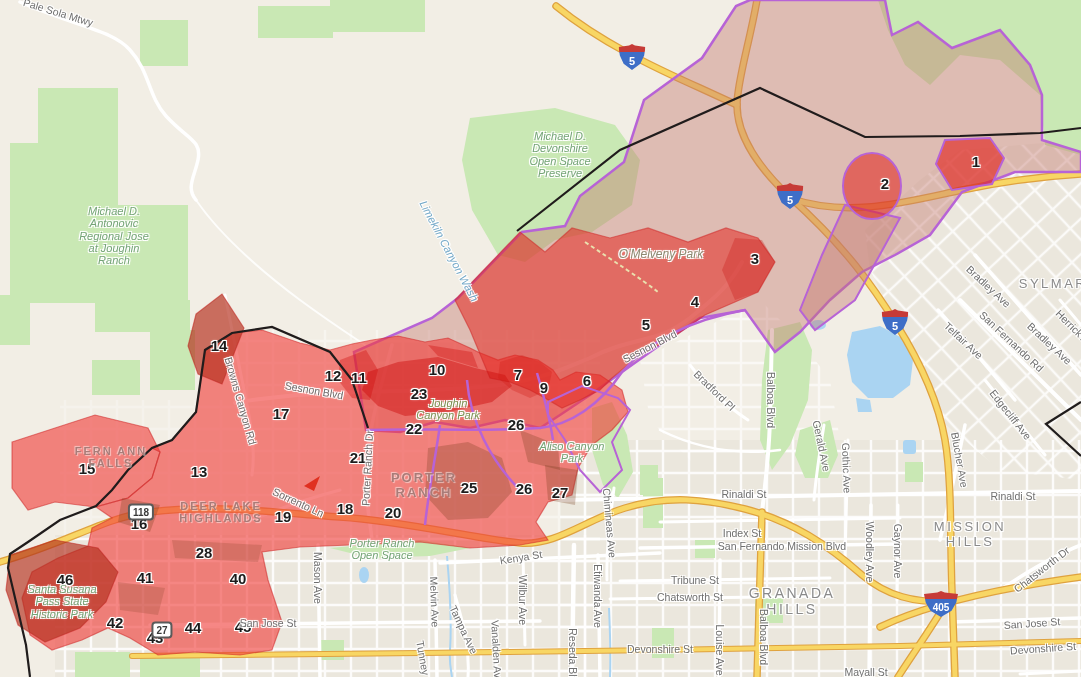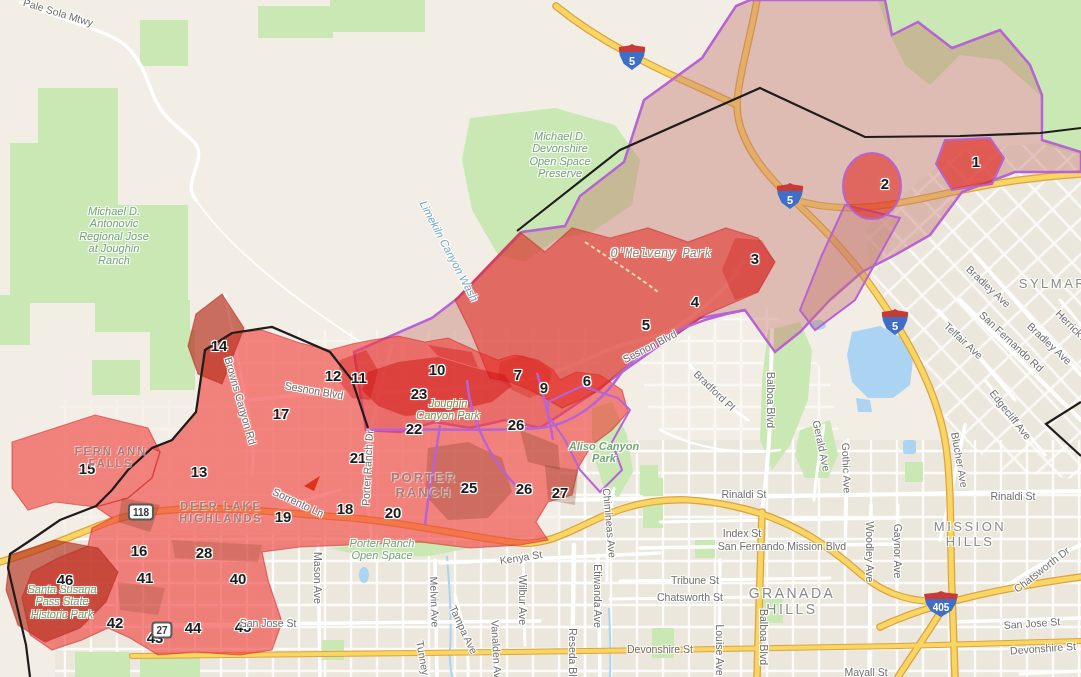--- a/index.html
+++ b/index.html
@@ -216,21 +216,21 @@
       <div class="zone-num" style="left: 646px; top: 324px; transform: translate(-50%, -50%) rotate(0deg);">5</div>
       <div class="zone-num" style="left: 587px; top: 380px; transform: translate(-50%, -50%) rotate(0deg);">6</div>
       <div class="zone-num" style="left: 518px; top: 374px; transform: translate(-50%, -50%) rotate(0deg);">7</div>
       <div class="zone-num" style="left: 544px; top: 387px; transform: translate(-50%, -50%) rotate(0deg);">9</div>
       <div class="zone-num" style="left: 437px; top: 369px; transform: translate(-50%, -50%) rotate(0deg);">10</div>
       <div class="zone-num" style="left: 359px; top: 377px; transform: translate(-50%, -50%) rotate(0deg);">11</div>
       <div class="zone-num" style="left: 333px; top: 375px; transform: translate(-50%, -50%) rotate(0deg);">12</div>
       <div class="zone-num" style="left: 199px; top: 471px; transform: translate(-50%, -50%) rotate(0deg);">13</div>
       <div class="zone-num" style="left: 219px; top: 345px; transform: translate(-50%, -50%) rotate(0deg);">14</div>
       <div class="zone-num" style="left: 87px; top: 468px; transform: translate(-50%, -50%) rotate(0deg);">15</div>
-      <div class="zone-num" style="left: 139px; top: 550px; transform: translate(-50%, -50%) rotate(0deg); text-align: center;">16</div>
+      <div class="zone-num" style="left: 139px; top: 523px; transform: translate(-50%, -50%) rotate(0deg); text-align: center;">16</div>
       <div class="zone-num" style="left: 281px; top: 413px; transform: translate(-50%, -50%) rotate(0deg);">17</div>
       <div class="zone-num" style="left: 345px; top: 508px; transform: translate(-50%, -50%) rotate(0deg);">18</div>
       <div class="zone-num" style="left: 283px; top: 516px; transform: translate(-50%, -50%) rotate(0deg);">19</div>
       <div class="zone-num" style="left: 393px; top: 512px; transform: translate(-50%, -50%) rotate(0deg);">20</div>
       <div class="zone-num" style="left: 358px; top: 457px; transform: translate(-50%, -50%) rotate(0deg);">21</div>
       <div class="zone-num" style="left: 414px; top: 428px; transform: translate(-50%, -50%) rotate(0deg);">22</div>
       <div class="zone-num" style="left: 419px; top: 393px; transform: translate(-50%, -50%) rotate(0deg);">23</div>
       <div class="zone-num" style="left: 469px; top: 487px; transform: translate(-50%, -50%) rotate(0deg);">25</div>
       <div class="zone-num" style="left: 516px; top: 424px; transform: translate(-50%, -50%) rotate(0deg);">26</div>
       <div class="zone-num" style="left: 524px; top: 488px; transform: translate(-50%, -50%) rotate(0deg);">26</div>
@@ -284,29 +284,29 @@
       </div>
       <div class="lbl park" style="left: 62px; top: 601px; transform: translate(-50%, -50%) rotate(0deg);">
         <div>Santa Susana</div>
         <div>Pass State</div>
         <div>Historic Park</div>
       </div>
       <div class="lbl park" style="left: 382px; top: 549px; transform: translate(-50%, -50%) rotate(0deg);">
         <div>Porter Ranch</div>
         <div>Open Space</div>
       </div>
-      <div class="lbl park" style="left: 604px; top: 452px; transform: translate(-50%, -50%) rotate(0deg); font-weight: bold;">
+      <div class="lbl park" style="left: 572px; top: 452px; transform: translate(-50%, -50%) rotate(0deg);">
         <div>Aliso Canyon</div>
         <div>Park</div>
       </div>
       <div class="lbl park" style="color: rgb(122, 148, 85); left: 448px; top: 409px; transform: translate(-50%, -50%) rotate(0deg);">
         <div>Joughin</div>
         <div>Canyon Park</div>
       </div>
-      <div class="lbl park" style="font-size: 12px; color: rgb(142, 138, 114); left: 661px; top: 255px; transform: translate(-50%, -50%) rotate(0deg); font-family: Liberation Mono, monospace;">
+      <div class="lbl park" style="font-size: 12px; color: rgb(142, 138, 114); left: 661px; top: 255px; transform: translate(-50%, -50%) rotate(0deg);">
         <div>O'Melveny Park</div>
       </div>
       <div class="lbl water" style="left: 449px; top: 251px; transform: translate(-50%, -50%) rotate(62deg);">
         <div>Limekiln Canyon Wash</div>
       </div>
       <div class="lbl street" style="left: 58px; top: 13px; transform: translate(-50%, -50%) rotate(17deg);">
         <div>Pale Sola Mtwy</div>
       </div>
       <div class="lbl street" style="left: 314px; top: 391px; transform: translate(-50%, -50%) rotate(10deg);">
         <div>Sesnon Blvd</div>

